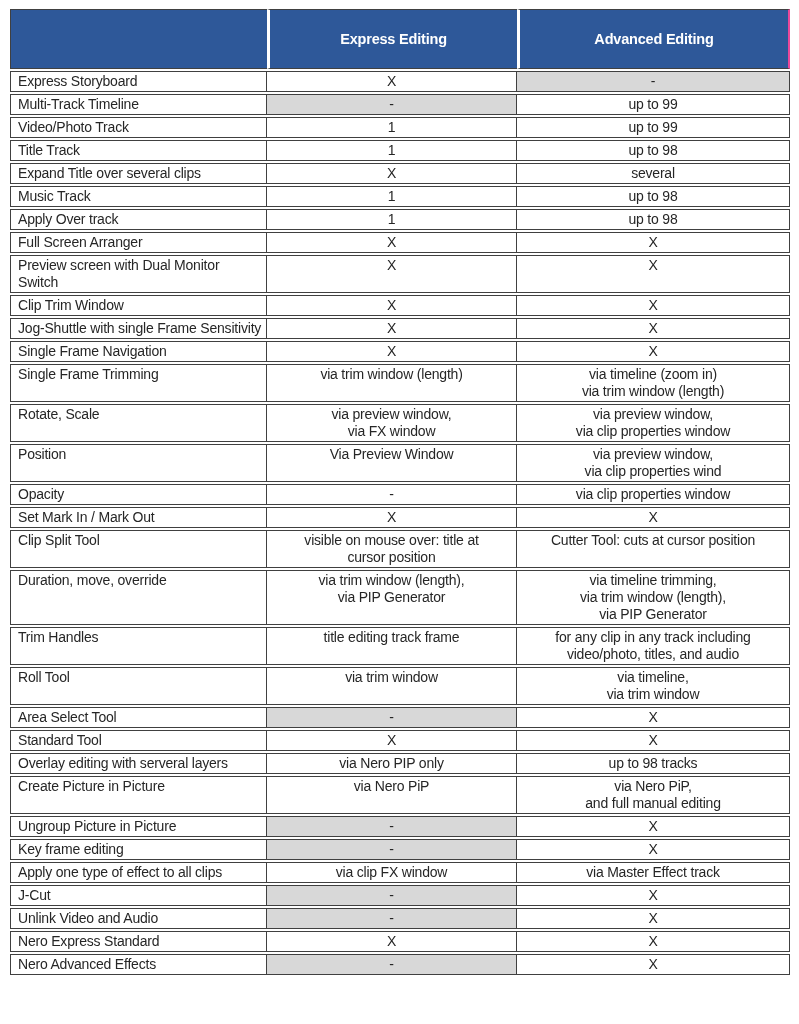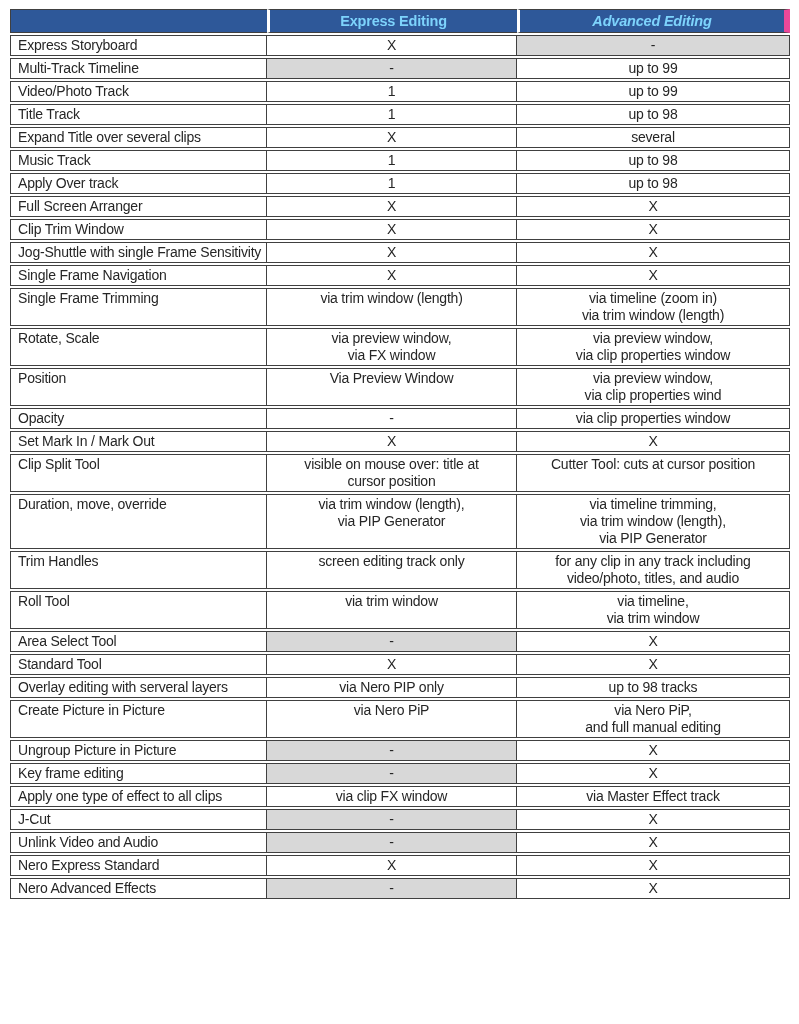--- a/index.html
+++ b/index.html
@@ -26,31 +26,31 @@
   .cmp th, .cmp td {
     box-sizing: border-box;
     font-size: 14px;
     letter-spacing: -0.2px;
     line-height: 17px;
     vertical-align: top;
   }
   
   .cmp th {
     background: #2E5899;
-    color: #7dd3fc;
+    color: #ffffff;
     font-weight: bold;
     font-size: 14.5px;
     line-height: 20px;
-    padding: 1px 4px;
+    padding: 19px 4px;
     text-align: center;
     border-top: 1px solid #404040;
     border-bottom: 1px solid #404040;
   }
   .cmp th:first-child { border-left: 1px solid #404040; }
-  .cmp th:last-child  { border-right: 6px solid #ec4899; font-style: italic; }
+  .cmp th:last-child  { border-right: 2px solid #ec4899; }
   .cmp th.gap-left    { border-left: 3px solid #ffffff; }
   
   .cmp td {
     border-top: 1px solid #404040;
     border-bottom: 1px solid #404040;
     border-right: 1px solid #404040;
     padding: 1px 6px;
     background: #ffffff;
   }
   .cmp td:first-child { border-left: 1px solid #404040; margin-left: 17px; }
@@ -147,20 +147,29 @@
         <tr>
           <td class="feature">Full Screen Arranger</td>
           <td class="val">
             <div class="line">X</div>
           </td>
           <td class="val">
             <div class="line">X</div>
           </td>
         </tr>
         <tr>
+          <td class="feature">Preview screen  with Dual Monitor Switch</td>
+          <td class="val">
+            <div class="line">X</div>
+          </td>
+          <td class="val">
+            <div class="line">X</div>
+          </td>
+        </tr>
+        <tr>
           <td class="feature">Clip Trim Window</td>
           <td class="val">
             <div class="line">X</div>
           </td>
           <td class="val">
             <div class="line">X</div>
           </td>
         </tr>
         <tr>
           <td class="feature">Jog-Shuttle with single Frame Sensitivity</td>
@@ -247,21 +256,21 @@
           </td>
           <td class="val">
             <div class="line">via timeline  trimming,</div>
             <div class="line">via trim window (length),</div>
             <div class="line">via PIP Generator</div>
           </td>
         </tr>
         <tr>
           <td class="feature">Trim Handles</td>
           <td class="val">
-            <div class="line">screen editing  track only</div>
+            <div class="line">title editing  track frame</div>
           </td>
           <td class="val">
             <div class="line">for any clip in any track including</div>
             <div class="line">video/photo, titles, and audio</div>
           </td>
         </tr>
         <tr>
           <td class="feature">Roll Tool</td>
           <td class="val">
             <div class="line">via trim window</div>

